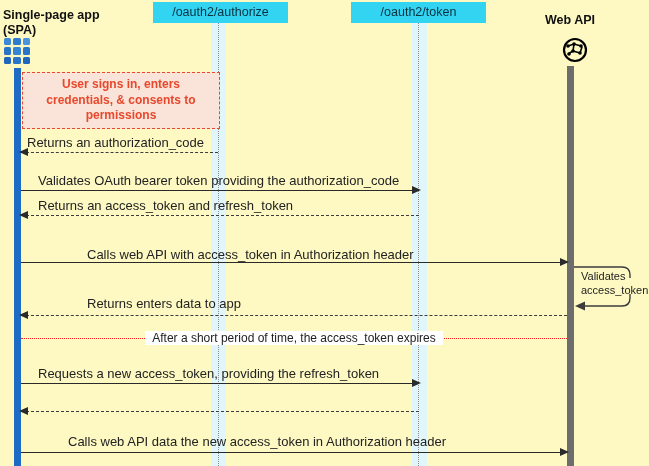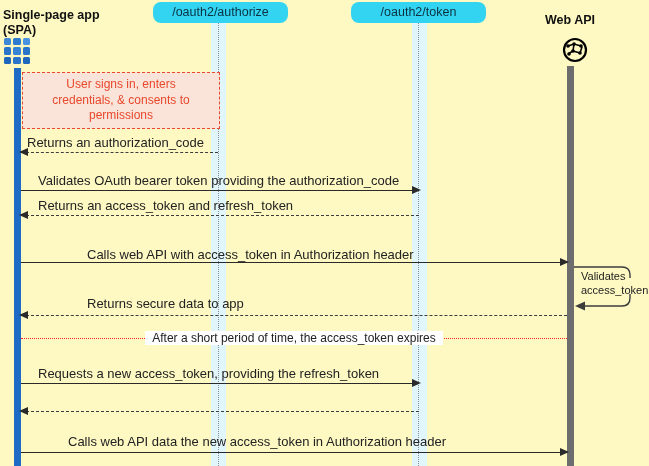--- a/index.html
+++ b/index.html
@@ -6,21 +6,21 @@
   .canvas{
     position:relative;width:649px;height:466px;background:#fef9c3;overflow:hidden;
     font-family:"Liberation Sans","DejaVu Sans",sans-serif;color:#1a1a1a;
   }
   
   .actor-title{position:absolute;font-weight:bold;font-size:12.5px;line-height:15px;white-space:pre-line;color:#111;}
   .spa-title{left:3px;top:8px;}
   .webapi-title{left:545px;top:13px;width:64px;text-align:left;}
   .endpoint-box{
     position:absolute;top:2px;width:135px;height:21px;line-height:21px;text-align:center;
-    background:var(--endpoint-box,#32d4f2);color:var(--endpoint-text,#0a3140);font-size:12.5px;border-radius:8px;
+    background:var(--endpoint-box,#32d4f2);color:var(--endpoint-text,#0a3140);font-size:12.5px;
   }
   .authorize-box{left:153px;}
   .token-box{left:351px;}
   
   .app-grid{position:absolute;left:4px;top:38px;width:26px;height:26px;display:grid;
     grid-template-columns:repeat(3,1fr);grid-template-rows:repeat(3,1fr);gap:2px;}
   .app-grid span{border-radius:1.5px;}
   .app-grid span:nth-child(1){background:#3e88d8;}
   .app-grid span:nth-child(2){background:#2f7bd0;}
   .app-grid span:nth-child(3){background:#4a93e0;}
@@ -38,21 +38,21 @@
   .dotline{position:absolute;top:23px;height:443px;width:0;border-left:1.5px dotted #8e8e8e;}
   .dotline-authorize{left:218px;}
   .dotline-token{left:418px;}
   .bar{position:absolute;width:7px;}
   .bar-spa{left:14px;top:68px;height:398px;background:var(--spa-lifeline,#1e6bc6);}
   .bar-webapi{left:567px;top:66px;height:400px;background:var(--webapi-lifeline,#6d6d6d);}
   
   .note{
     position:absolute;left:22px;top:72px;width:152px;height:47px;padding:4px 22px;
     background:var(--note-fill,#fae3d8);border:1.5px dashed var(--note-border,#e8482c);
-    color:var(--note-border,#e8482c);font-size:12px;font-weight:normal;line-height:15.5px;text-align:center;
+    color:var(--note-border,#e8482c);font-size:12px;font-weight:bold;line-height:15.5px;text-align:center;
   }
   
   .msg-label{position:absolute;font-size:13px;white-space:nowrap;color:#222;}
   .msg-line{position:absolute;height:0;border-top:1.3px solid var(--arrow,#2a2a2a);}
   .msg-line.dashed{border-top:1.2px dashed #3c3c3c;}
   .arrow-right::after{
     content:"";position:absolute;right:-2px;top:-5px;width:0;height:0;
     border-left:9px solid var(--arrow,#2a2a2a);border-top:4px solid transparent;border-bottom:4px solid transparent;
   }
   .arrow-left::before{
@@ -123,21 +123,21 @@
   <div class="msg-line arrow-right" style="left:21px;top:262px;width:546px;"></div>
 
   <svg class="self-svg" width="75" height="52" viewBox="0 0 75 52">
     <path d="M0,5 H48 Q56,5 56,13 V16" fill="none" stroke="#3c3c3c" stroke-width="1.4"></path>
     <path d="M56,32 V36 Q56,44 48,44 H9" fill="none" stroke="#3c3c3c" stroke-width="1.4"></path>
     <path d="M11,39.5 L1,44 L11,48.5 Z" fill="#3c3c3c"></path>
   </svg>
   <div class="self-label">Validates
 access_token</div>
 
-  <div class="msg-label" style="left:87px;top:296px;">Returns secure data to app</div>
+  <div class="msg-label" style="left:87px;top:296px;">Returns enters data to app</div>
   <div class="msg-line dashed arrow-left" style="left:21px;top:315px;width:546px;"></div>
 
   <div class="divider-line"></div>
   <div class="divider-label"><span>After a short period of time, the access_token expires</span></div>
 
   <div class="msg-label" style="left:38px;top:366px;">Requests a new access_token, providing the refresh_token</div>
   <div class="msg-line arrow-right" style="left:21px;top:383px;width:398px;"></div>
 
   <div class="msg-line dashed arrow-left" style="left:21px;top:411px;width:398px;"></div>
 

